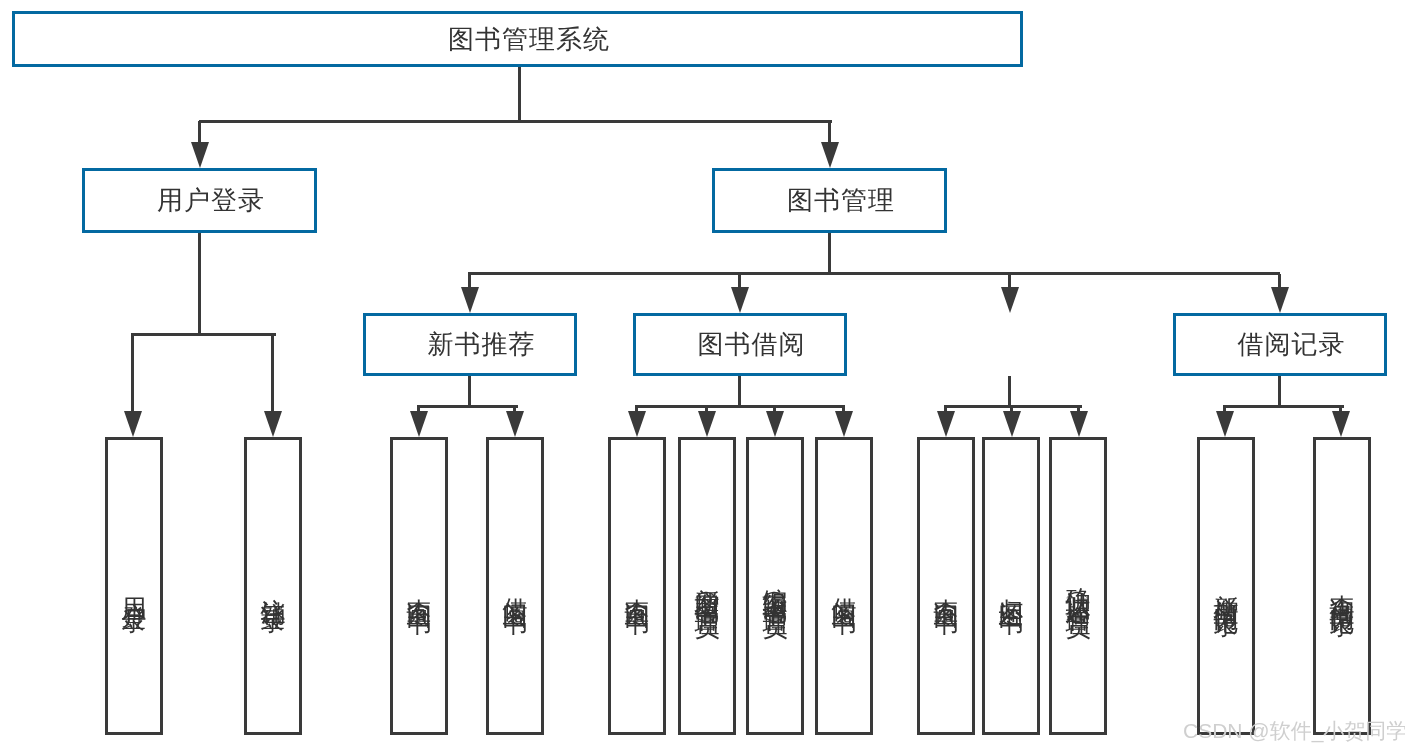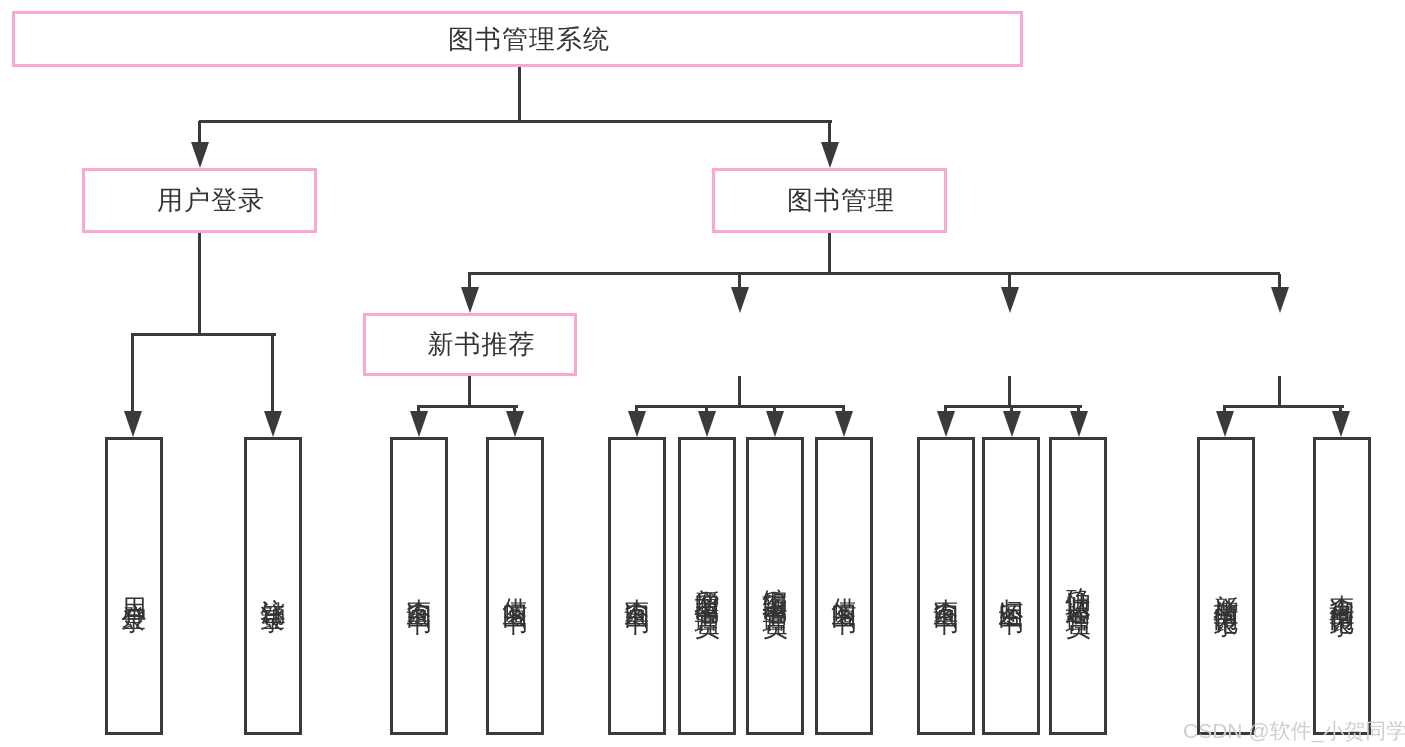--- a/index.html
+++ b/index.html
@@ -7,21 +7,21 @@
     position: relative;
     width: 1405px;
     height: 747px;
     background: #ffffff;
     font-family: "Liberation Sans", sans-serif;
     overflow: hidden;
   }
   .box {
     position: absolute;
     box-sizing: border-box;
-    border: 3px solid #f9a8d4;
+    border: 3px solid #0369a1;
     background: #ffffff;
     display: flex;
     align-items: center;
     justify-content: center;
     color: #333333;
     font-size: 26px;
     letter-spacing: 1px;
     padding-left: 23px;
   }
   .leaf {
@@ -70,20 +70,22 @@
 <body>
 
 <div id="stage">
 
   <div class="box" style="left:12px; top:11px; width:1011px; height:56px;">图书管理系统</div>
 
   <div class="box" style="left:82px; top:168px; width:235px; height:65px;">用户登录</div>
   <div class="box" style="left:363px; top:313px; width:214px; height:63px;">新书推荐</div>
 
   <div class="box" style="left:712px; top:168px; width:235px; height:65px;">图书管理</div>
+  <div class="box" style="left:633px; top:313px; width:214px; height:63px;">图书借阅</div>
+  <div class="box" style="left:1173px; top:313px; width:214px; height:63px;">借阅记录</div>
 
   <div class="leaf" style="left:105px;">
     <span>用户登录</span>
   </div>
   <div class="leaf" style="left:244px;">
     <span>注销登录</span>
   </div>
 
   <div class="leaf" style="left:390px;">
     <span>查询图书</span>

